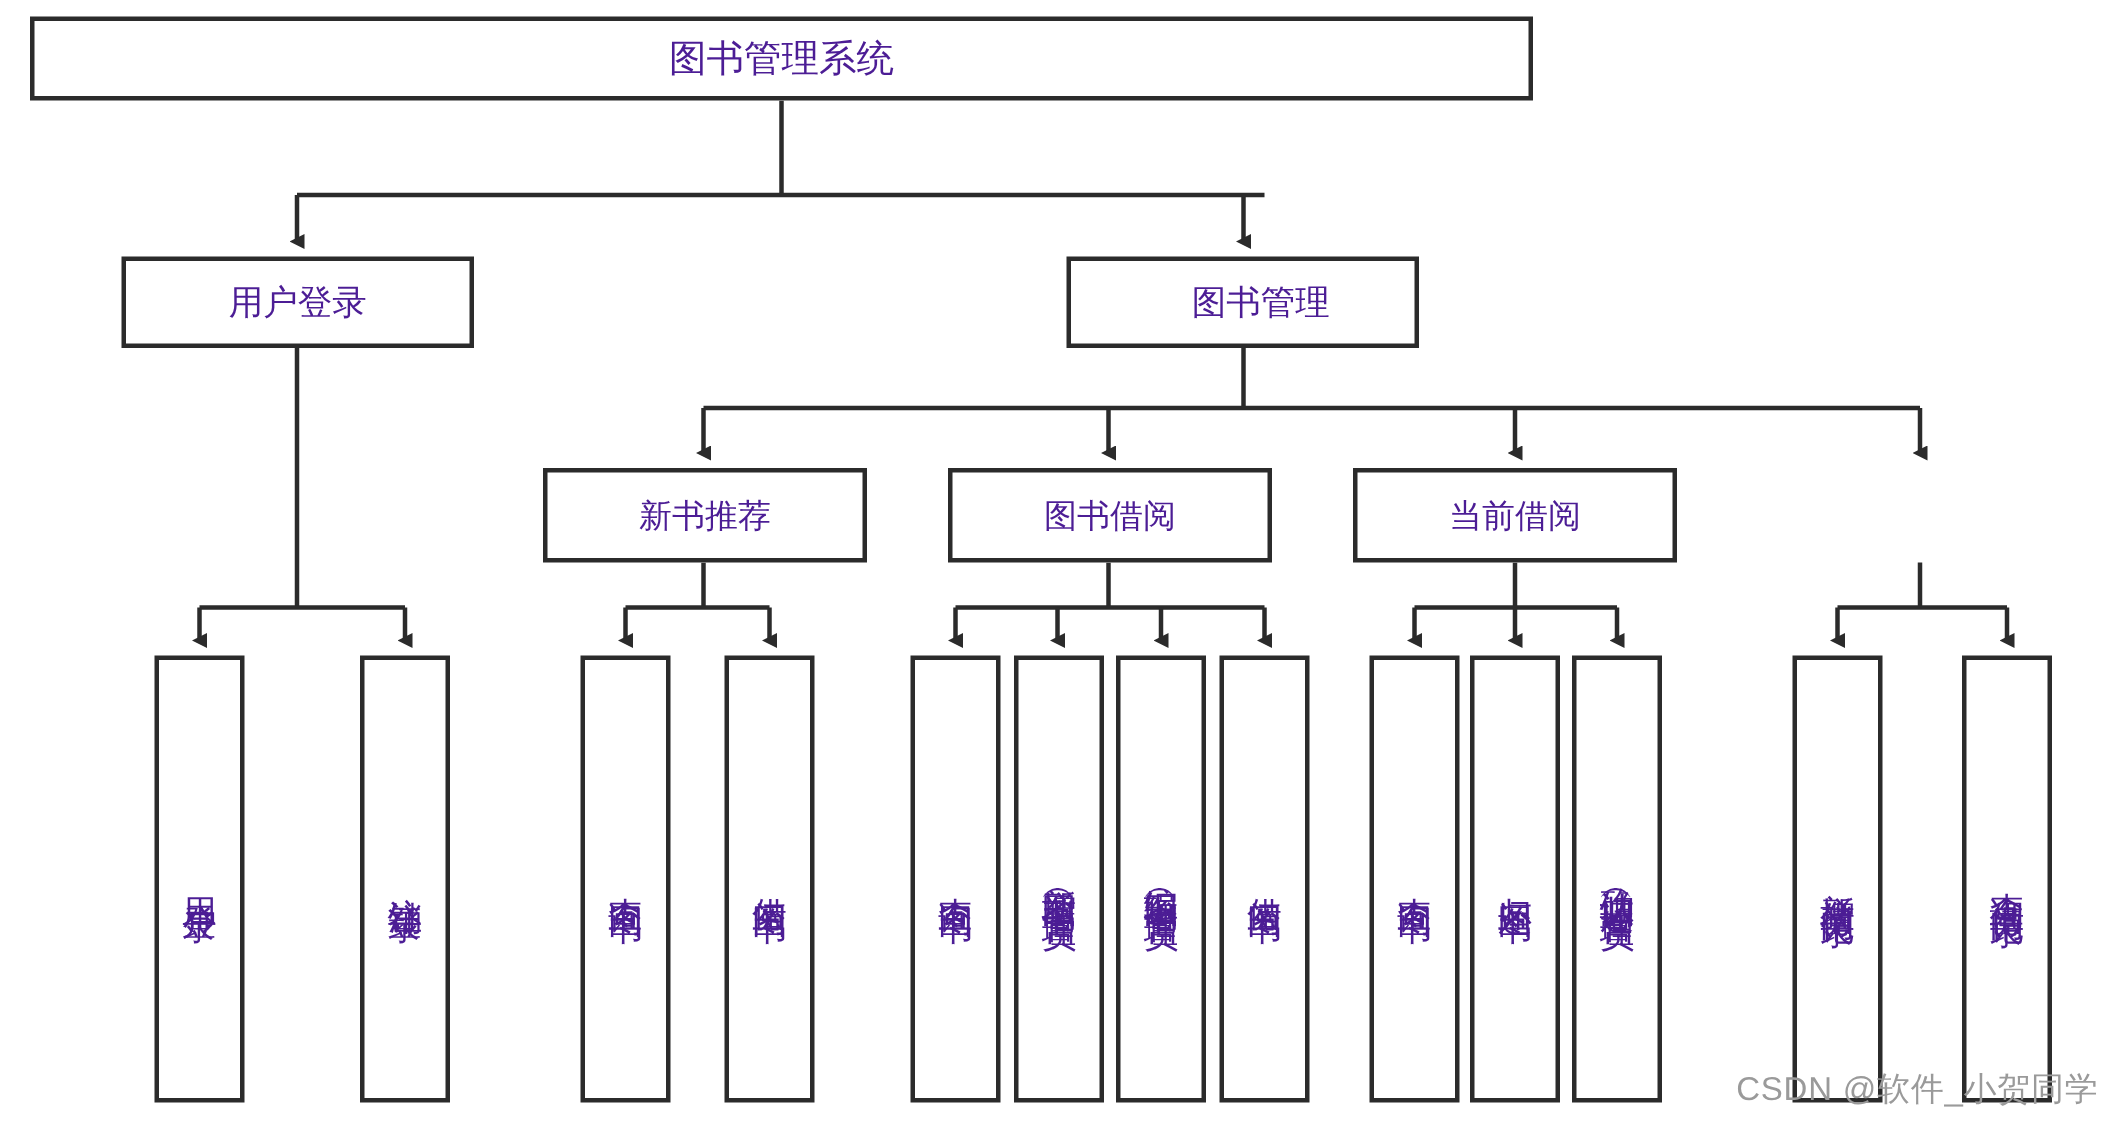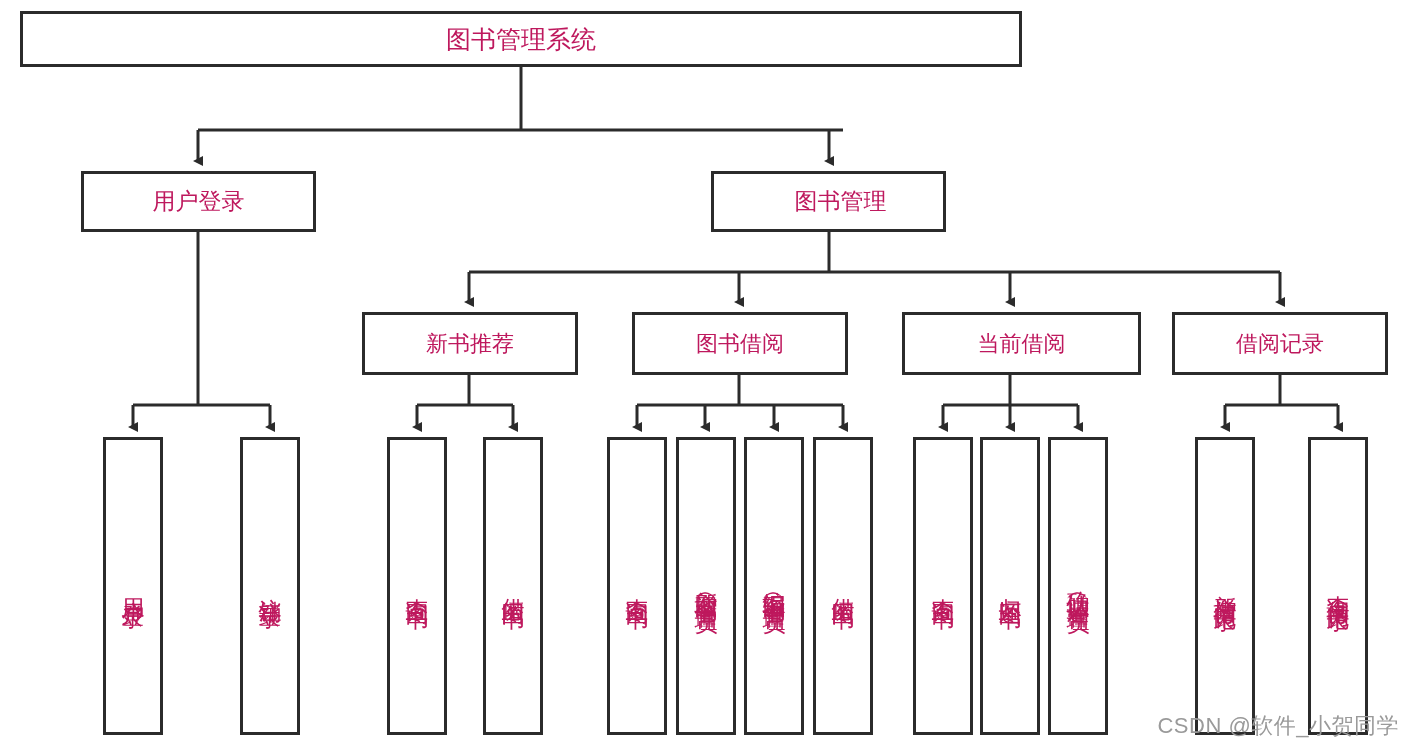--- a/index.html
+++ b/index.html
@@ -26,21 +26,21 @@
     pointer-events: none;
   }
   .node {
     position: absolute;
     box-sizing: border-box;
     background: #ffffff;
     border: 3px solid #2b2b2b;
     display: flex;
     align-items: center;
     justify-content: center;
-    color: #be185d;
+    color: #4c1d95;
     line-height: 1.15;
   }
   .node .label {
     display: block;
     text-align: center;
     white-space: nowrap;
   }
   .level-0 .label { font-size: 25px; }
   .level-1 .label { font-size: 23px; }
   .level-2 .label { font-size: 22px; }
@@ -131,25 +131,22 @@
   <div class="node level-1" style="left:711px; top:171px; width:235px; height:61px;padding-left:24px;">
     <span class="label">图书管理</span>
   </div>
 
   <div class="node level-2" style="left:632px; top:312px; width:216px; height:63px;">
     <span class="label">图书借阅</span>
   </div>
   <div class="node level-2" style="left:362px; top:312px; width:216px; height:63px;">
     <span class="label">新书推荐</span>
   </div>
-  <div class="node level-2" style="left:902px; top:312px; width:239px; height:63px;">
+  <div class="node level-2" style="left:902px; top:312px; width:216px; height:63px;">
     <span class="label">当前借阅</span>
-  </div>
-  <div class="node level-2" style="left:1172px; top:312px; width:216px; height:63px;">
-    <span class="label">借阅记录</span>
   </div>
 
   <div class="node leaf" style="left:103px; top:437px; width:60px; height:298px;">
     <span class="label">用户登录</span>
   </div>
   <div class="node leaf" style="left:240px; top:437px; width:60px; height:298px;">
     <span class="label">注销登录</span>
   </div>
 
   <div class="node leaf" style="left:387px; top:437px; width:60px; height:298px;">

